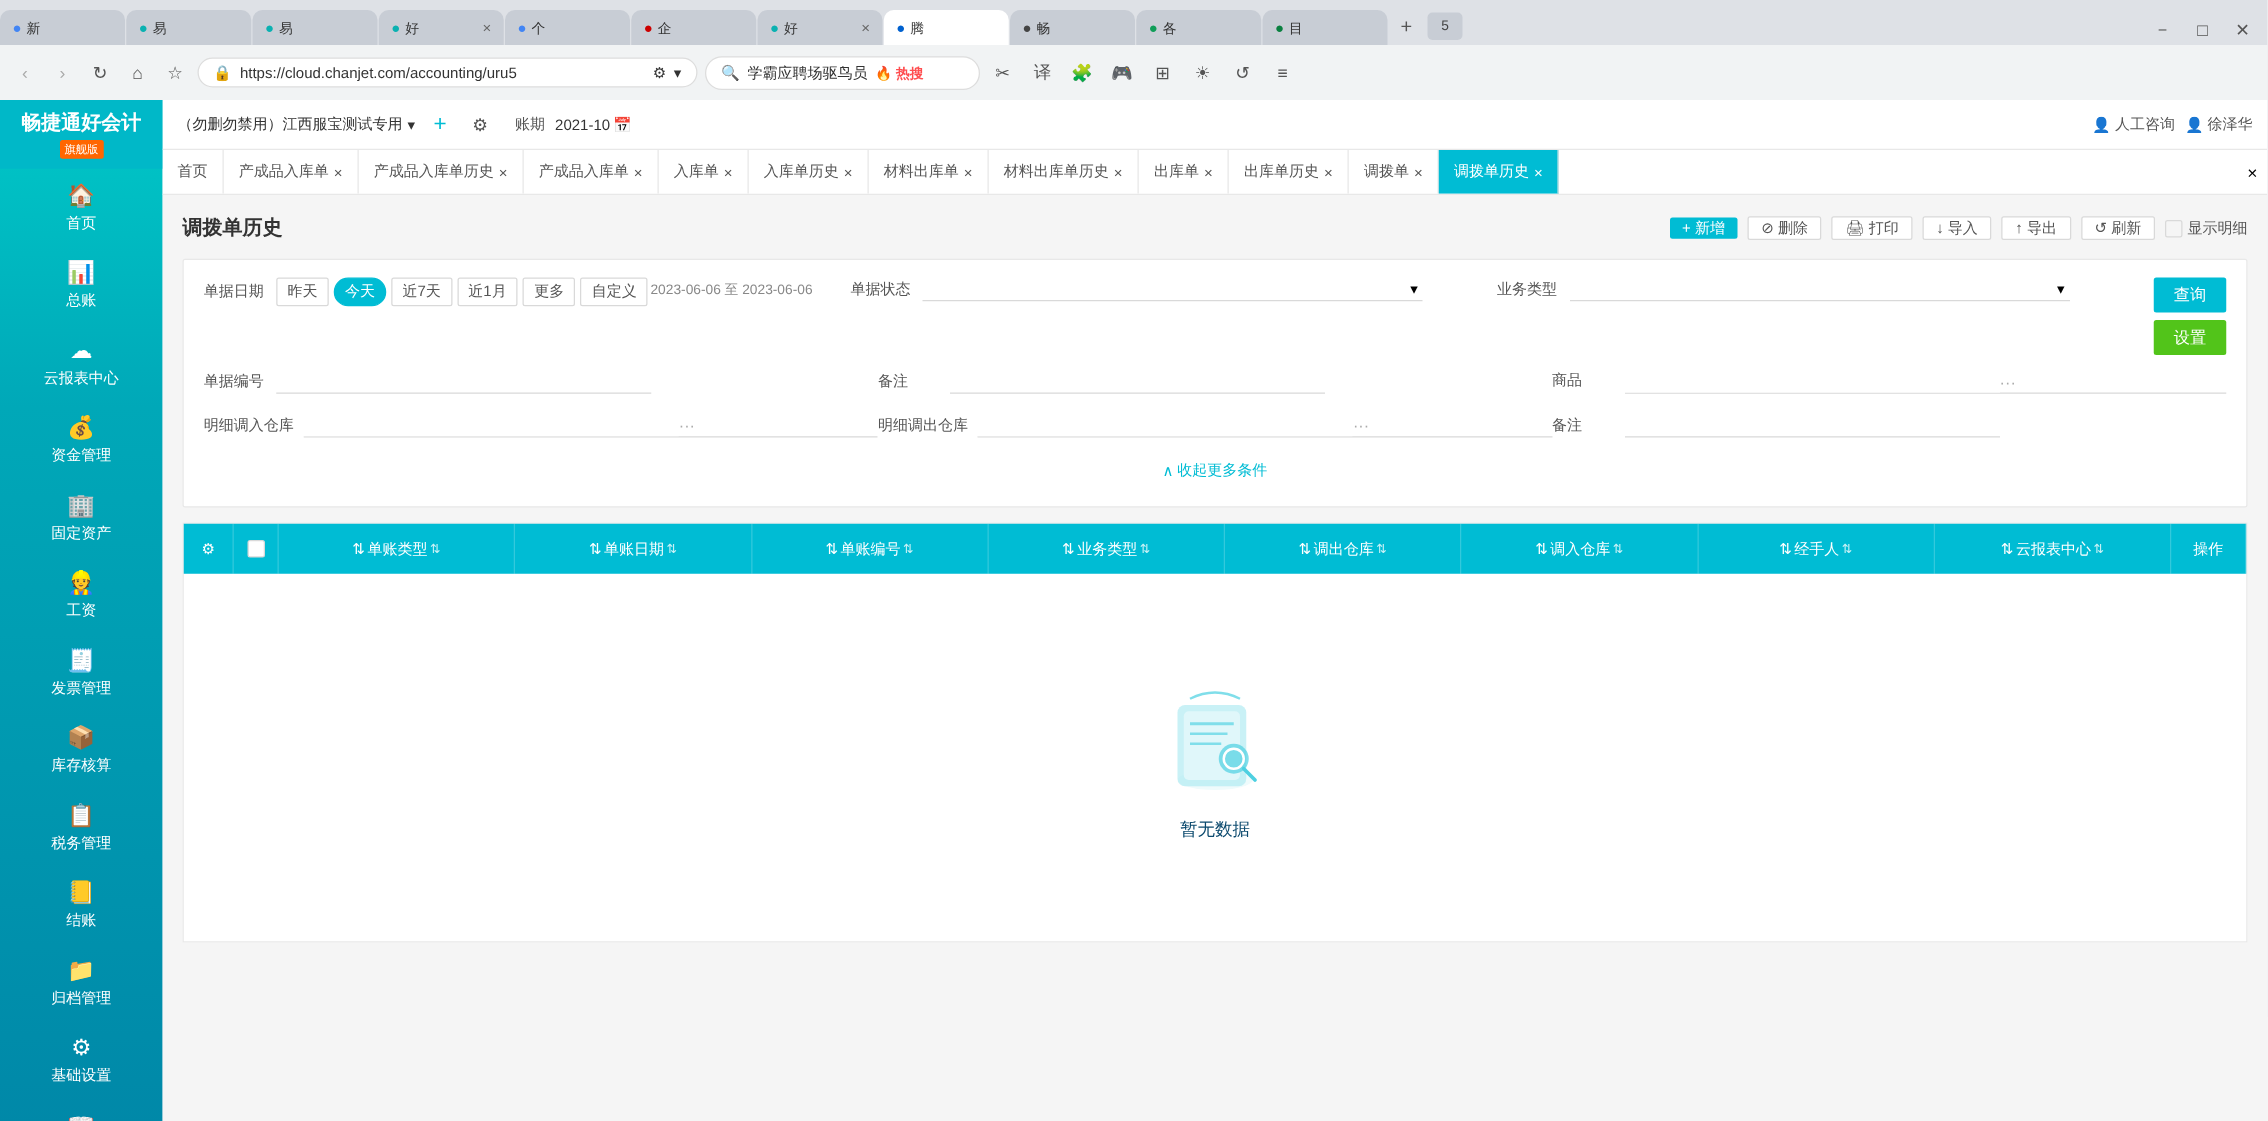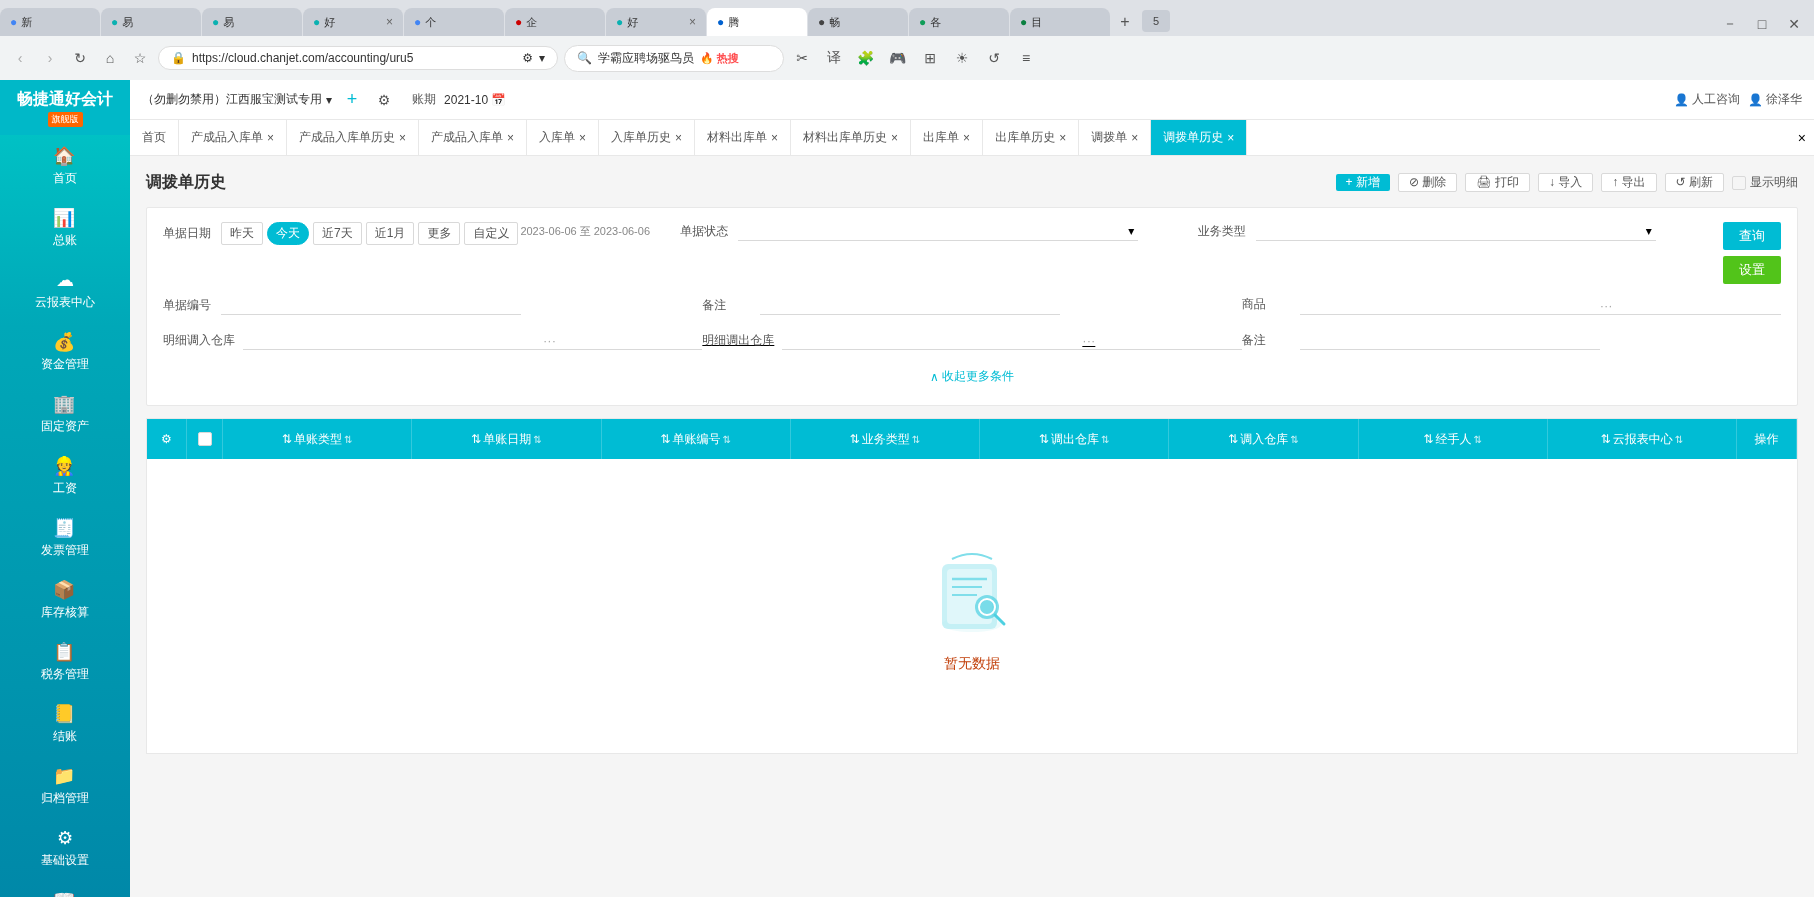--- a/index.html
+++ b/index.html
@@ -94,21 +94,21 @@
     .col-num { flex: 1; min-width: 120px; }
     .col-biz { flex: 1; min-width: 100px; }
     .col-out { flex: 1; min-width: 120px; }
     .col-in { flex: 1; min-width: 120px; }
     .col-handler { flex: 1; min-width: 100px; }
     .col-status { flex: 1; min-width: 100px; }
     .col-action { width: 60px; flex-shrink: 0; }
 
     .empty-state { display: flex; flex-direction: column; align-items: center; justify-content: center; padding: 80px 0; }
     .empty-icon { width: 100px; height: 100px; margin-bottom: 16px; }
-    .empty-text { font-size: 14px; color: #c2410c; text-align: center; }
+    .empty-text { font-size: 14px; color: #0c4a6e; text-align: center; }
 
     
     .checkbox { width: 14px; height: 14px; border: 1px solid #d9d9d9; background: #fff; display: inline-block; border-radius: 2px; }
 
     
     .close-x { font-size: 12px; }
   </style>
 </head>
 <body>
 
@@ -417,21 +417,21 @@
         </div>
 
         <div style="display:flex;align-items:flex-end;margin-bottom:12px;gap:0;">
           <div style="display:flex;align-items:center;flex:2;gap:8px;">
             <span class="filter-label">明细调入仓库</span>
             <div style="display:flex;align-items:center;flex:1;border-bottom:1px solid #d9d9d9;min-width:300px;">
               <input class="filter-input" style="border: none; flex: 1 1 0%;">
               <span style="cursor:pointer;color:#aaa;margin-right:4px;">···</span>
             </div>
           </div>
-          <div style="display:flex;align-items:center;flex:2;gap:8px;text-decoration:underline;">
+          <div style="display:flex;align-items:center;flex:2;gap:8px;">
             <span class="filter-label">明细调出仓库</span>
             <div style="display:flex;align-items:center;flex:1;border-bottom:1px solid #d9d9d9;min-width:300px;">
               <input class="filter-input" style="border: none; flex: 1 1 0%;">
               <span style="cursor:pointer;color:#aaa;margin-right:4px;">···</span>
             </div>
           </div>
           <div style="display:flex;align-items:center;flex:2;gap:8px;">
             <span class="filter-label">备注</span>
             <input class="filter-input" style="min-width: 300px;">
           </div>

